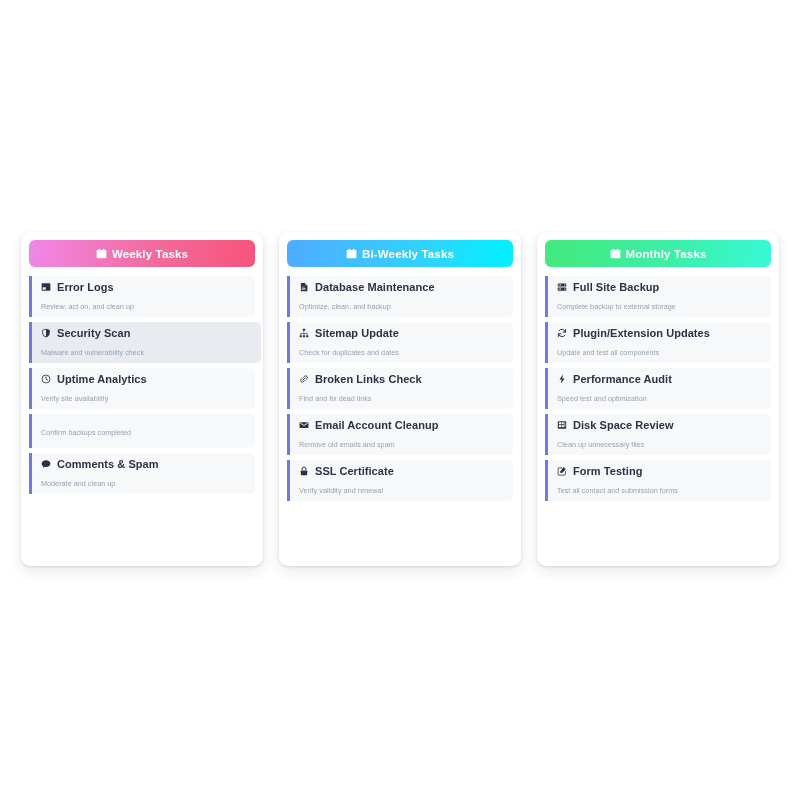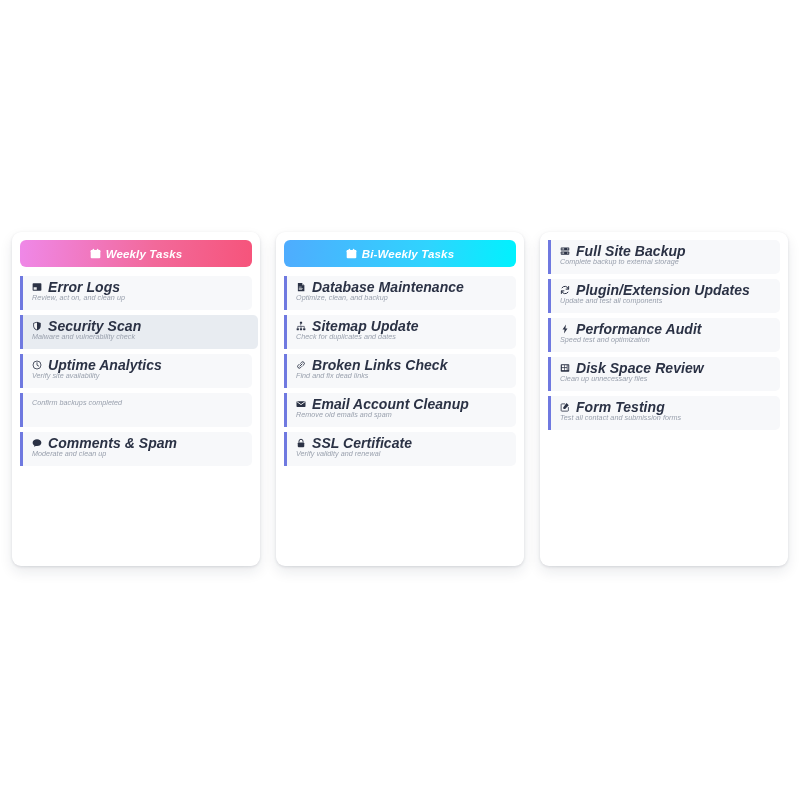--- a/index.html
+++ b/index.html
@@ -9,22 +9,21 @@
     background: #ffffff;
     font-family: "Liberation Sans", sans-serif;
     overflow: hidden;
   }
   #board {
     position: absolute;
     left: 0; top: 232px;
     width: 800px; height: 334px;
     display: flex;
     gap: 16px;
-    padding: 0 12px;
-    font-style: italic;
+    padding: 0 21px;
   }
   .card {
     flex: 1 1 0;
     background: #ffffff;
     border-radius: 9px;
     box-shadow: 0 1px 3px rgba(24,32,56,0.13), 0 6px 14px rgba(24,32,56,0.09);
     padding: 8px 8px 8px 8px;
     display: flex;
     flex-direction: column;
     overflow: hidden;
@@ -64,38 +63,38 @@
   }
   .task.active {
     background: #e8ecf1;
     margin-right: -6px;
     padding-right: 14px;
   }
   .task-title {
     display: flex;
     align-items: center;
     gap: 6px;
-    font-size: 14px;
+    font-size: 11px;
     font-weight: bold;
     color: #2b3245;
     line-height: 12px;
     letter-spacing: 0.05px;
   }
   .task-title .t-icon {
     width: 10px; height: 10px;
     display: inline-flex;
     align-items: center; justify-content: center;
     color: #2b3245;
     flex: none;
   }
   .task-title .t-icon svg { display: block; }
   .task-desc {
     font-size: 7.2px;
     color: #99a0ad;
-    margin-top: 0;
+    margin-top: 9px;
     line-height: 9px;
     letter-spacing: 0.04px;
   }
 </style>
 </head>
 <body>
 
 <div id="board">
     <div class="card card-1">
       <div class="card-header">
@@ -248,20 +247,36 @@
                 <path d="M4.8 7 V5.2 A3.2 3.2 0 0 1 11.2 5.2 V7" stroke="currentColor" stroke-width="1.6" fill="none"></path>
               </svg>
             </span>
             <span>SSL Certificate</span>
           </div>
           <div class="task-desc">Verify validity and renewal</div>
         </div>
       </div>
     </div>
     <div class="card card-3">
+      <div class="card-header">
+        <span class="hdr-icon">
+          <svg width="11" height="11" viewBox="0 0 16 16" fill="currentColor">
+            <rect x="1" y="3" width="14" height="12" rx="1.6"></rect>
+            <rect x="1" y="3" width="14" height="3.4" rx="1.4" fill="currentColor"></rect>
+            <rect x="4" y="1" width="1.8" height="3.2" rx="0.8"></rect>
+            <rect x="10.2" y="1" width="1.8" height="3.2" rx="0.8"></rect>
+            <rect x="3.4" y="8.2" width="2.2" height="2" fill="#ffffff" opacity="0.55"></rect>
+            <rect x="6.9" y="8.2" width="2.2" height="2" fill="#ffffff" opacity="0.55"></rect>
+            <rect x="10.4" y="8.2" width="2.2" height="2" fill="#ffffff" opacity="0.55"></rect>
+            <rect x="3.4" y="11.4" width="2.2" height="2" fill="#ffffff" opacity="0.55"></rect>
+            <rect x="6.9" y="11.4" width="2.2" height="2" fill="#ffffff" opacity="0.55"></rect>
+          </svg>
+        </span>
+        <span>Monthly Tasks</span>
+      </div>
       <div class="task-list">
         <div class="task">
           <div class="task-title">
             <span class="t-icon">
               <svg width="10" height="10" viewBox="0 0 16 16" fill="currentColor">
                 <rect x="1.2" y="2.2" width="13.6" height="5" rx="1"></rect>
                 <rect x="1.2" y="8.8" width="13.6" height="5" rx="1"></rect>
                 <rect x="2.6" y="3.8" width="1.6" height="1.8" fill="#ffffff"></rect>
                 <rect x="5" y="3.8" width="1.6" height="1.8" fill="#ffffff"></rect>
                 <rect x="2.6" y="10.4" width="1.6" height="1.8" fill="#ffffff"></rect>

